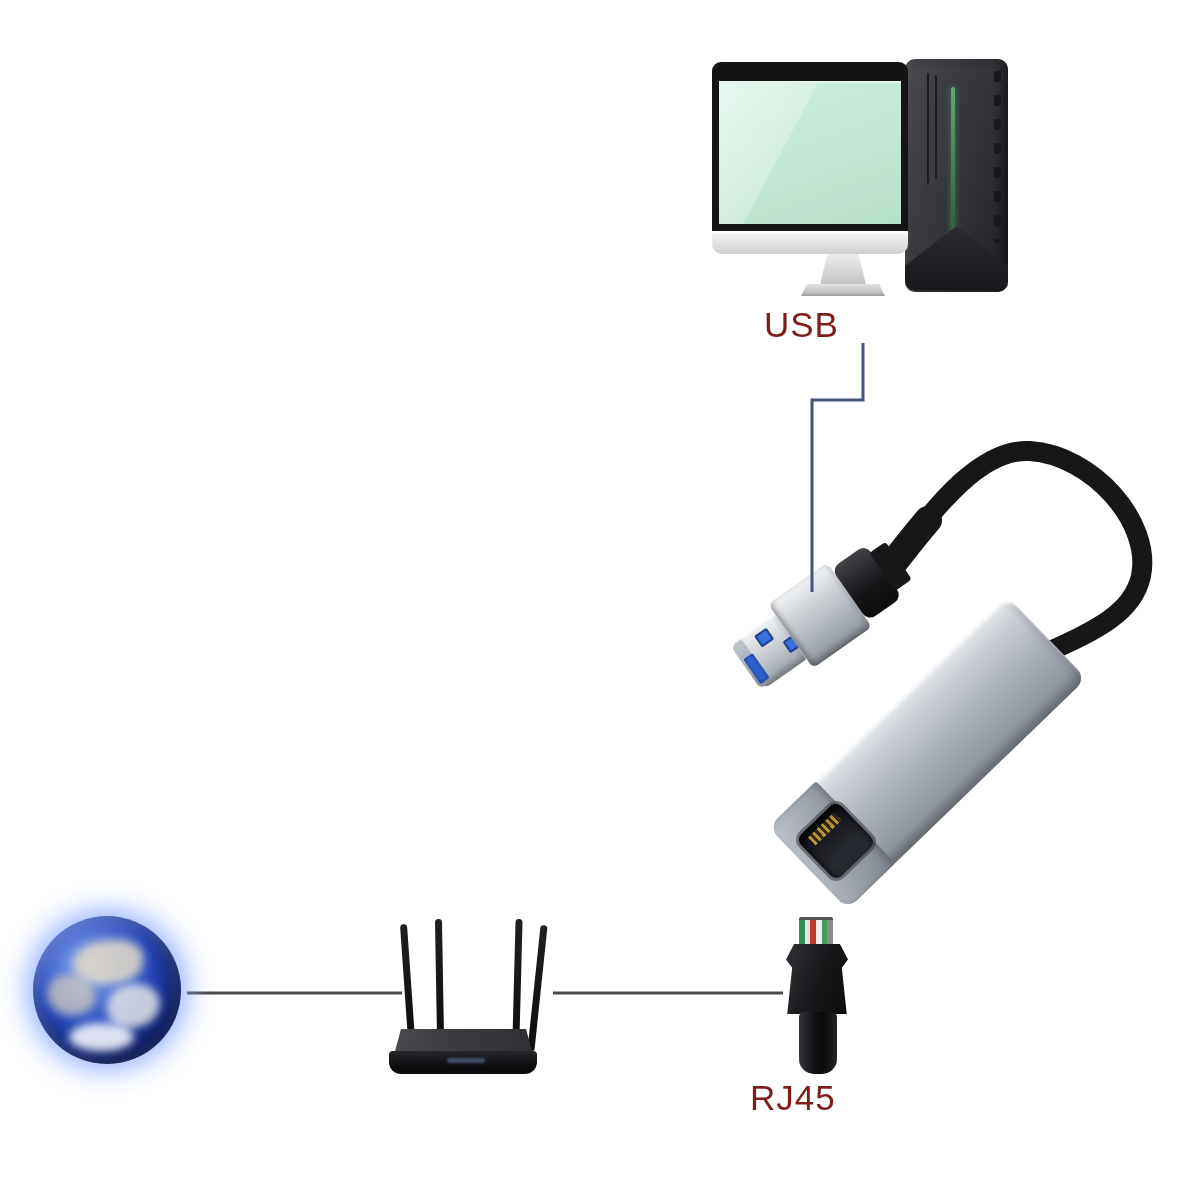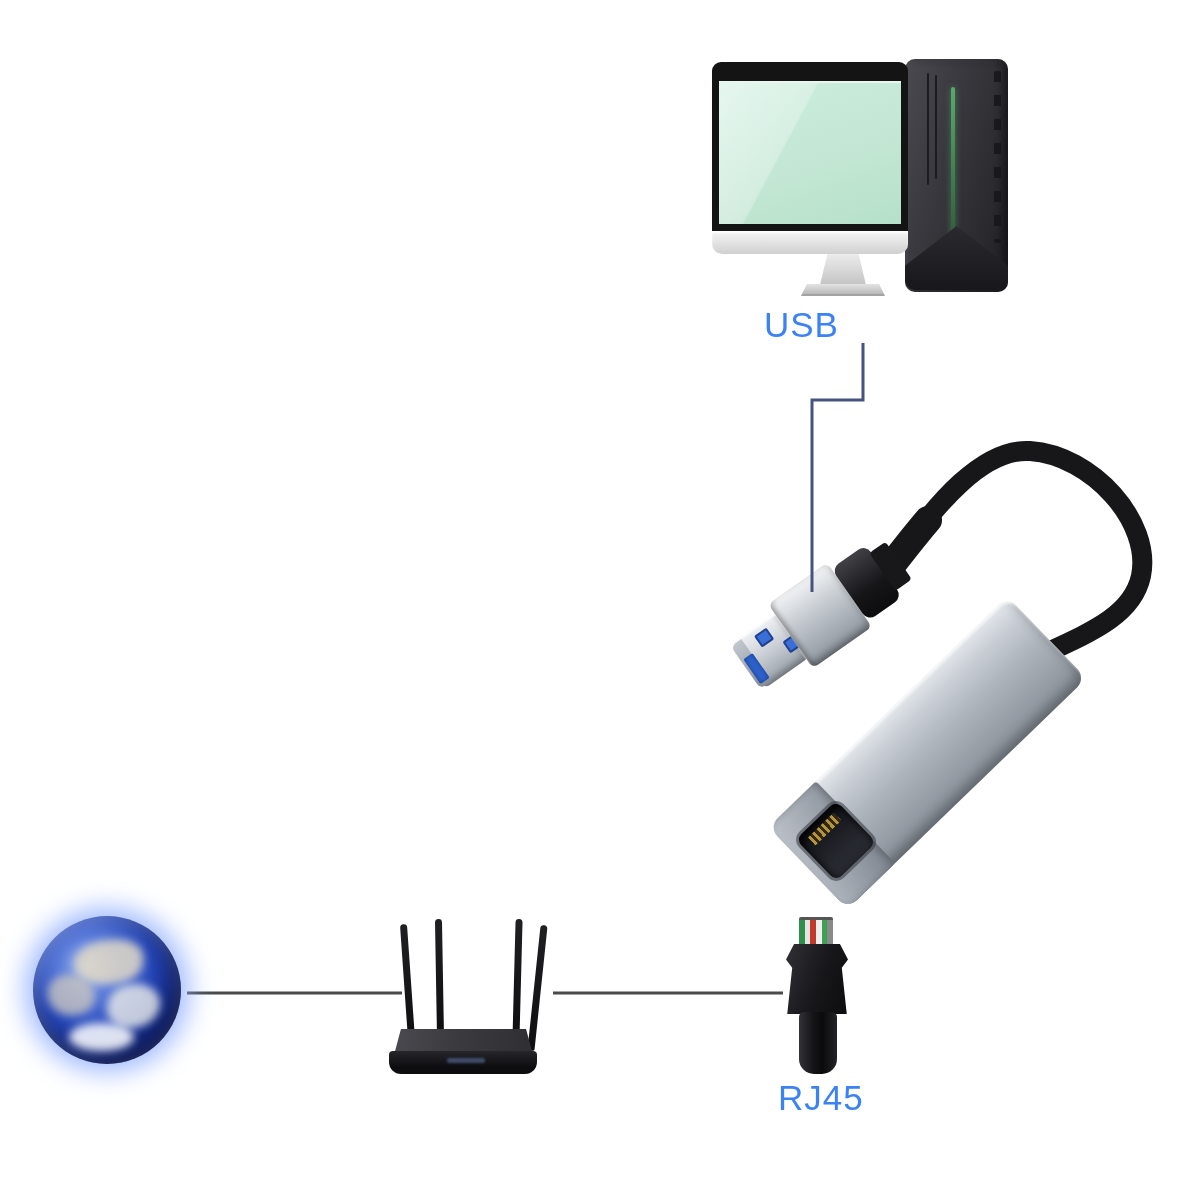--- a/index.html
+++ b/index.html
@@ -2,21 +2,21 @@
 <html><head>
 <meta charset="utf-8">
 <style>
   html,body{margin:0;padding:0;background:#fff;}
   #canvas{
     position:relative;width:1200px;height:1200px;overflow:hidden;background:#ffffff;
     font-family:"Liberation Sans", sans-serif;
   }
   .abs{position:absolute;}
   .label{
-    color:#3b82f6;font-size:35px;font-weight:500;letter-spacing:1px;line-height:1;
+    color:#7f1d1d;font-size:35px;font-weight:500;letter-spacing:1px;line-height:1;
   }
 
   
   .tower{
     left:905px;top:59px;width:103px;height:233px;border-radius:10px;
     background:linear-gradient(105deg,#4a4a50 0%,#3a3a40 35%,#2c2c31 70%,#202024 100%);
     box-shadow:inset -5px 0 10px rgba(0,0,0,.45), inset 2px 2px 4px rgba(255,255,255,.08);
   }
   .tower-groove{width:2px;height:112px;background:#1c1c20;border-radius:2px;}
   .tower-accent{
@@ -218,21 +218,21 @@
     <span class="w1"></span>
       <span class="w2"></span>
       <span class="w3"></span>
       <span class="w4"></span>
       <span class="w5"></span>
       <span class="w6"></span>
   </div>
   <div class="abs rj45-body"></div>
   <div class="abs rj45-boot"></div>
 
-  <div class="abs label" style="left:778px;top:1080px;">RJ45</div>
+  <div class="abs label" style="left:750px;top:1080px;">RJ45</div>
 
   <svg class="abs" style="left:0;top:0;" width="1200" height="1200">
     <path d="M 888 570 C 905 548 916 534 928 520" fill="none" stroke="#17171a" stroke-width="28" stroke-linecap="round"></path>
     <path d="M 891 567 C 938 500 984 448 1030 451 C 1092 455 1152 522 1141 576 C 1133 613 1096 630 1048 652" fill="none" stroke="#17171a" stroke-width="20" stroke-linecap="round"></path>
   </svg>
 
   <div class="abs adapter-anchor">
     <div class="adapter-body">
       <div class="adapter-endcap">
         <div class="rj45-port">

